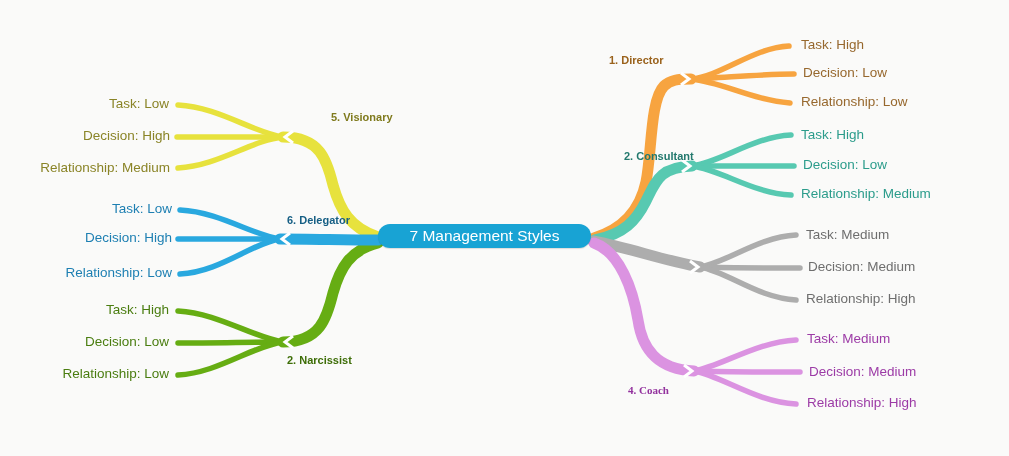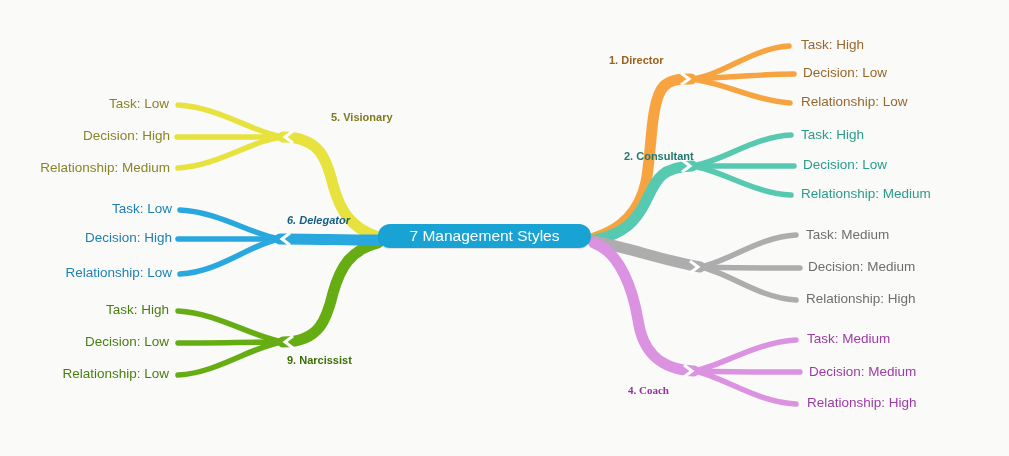--- a/index.html
+++ b/index.html
@@ -108,25 +108,25 @@
   <div class="lbl branch-label" style="left: 628px; top: 384px; color: rgb(147, 50, 158); font-family: Liberation Serif, serif;">4. Coach</div>
   <div class="lbl leaf-label" style="left: 807px; top: 332px; color: rgb(156, 59, 166);">Task: Medium</div>
   <div class="lbl leaf-label" style="left: 809px; top: 365px; color: rgb(156, 59, 166);">Decision: Medium</div>
   <div class="lbl leaf-label" style="left: 807px; top: 396px; color: rgb(156, 59, 166);">Relationship: High</div>
 
   <div class="lbl branch-label" style="left: 287px; top: 111px; color: rgb(127, 122, 29); margin-left: 44px;">5. Visionary</div>
   <div class="lbl leaf-label" style="right: 840px; top: 97px; color: rgb(138, 132, 39);">Task: Low</div>
   <div class="lbl leaf-label" style="right: 839px; top: 129px; color: rgb(138, 132, 39);">Decision: High</div>
   <div class="lbl leaf-label" style="right: 839px; top: 161px; color: rgb(138, 132, 39);">Relationship: Medium</div>
 
-  <div class="lbl branch-label" style="left: 287px; top: 214px; color: rgb(21, 94, 132); font-style: italic;">6. Delegator</div>
+  <div class="lbl branch-label" style="left: 287px; top: 214px; color: rgb(21, 94, 132);">6. Delegator</div>
   <div class="lbl leaf-label" style="right: 837px; top: 202px; color: rgb(29, 127, 178);">Task: Low</div>
   <div class="lbl leaf-label" style="right: 837px; top: 231px; color: rgb(29, 127, 178);">Decision: High</div>
   <div class="lbl leaf-label" style="right: 837px; top: 266px; color: rgb(29, 127, 178);">Relationship: Low</div>
 
-  <div class="lbl branch-label" style="left: 287px; top: 354px; color: rgb(61, 109, 7);">9. Narcissist</div>
+  <div class="lbl branch-label" style="left: 287px; top: 354px; color: rgb(61, 109, 7);">2. Narcissist</div>
   <div class="lbl leaf-label" style="right: 840px; top: 303px; color: rgb(74, 125, 16);">Task: High</div>
   <div class="lbl leaf-label" style="right: 840px; top: 335px; color: rgb(74, 125, 16);">Decision: Low</div>
   <div class="lbl leaf-label" style="right: 840px; top: 367px; color: rgb(74, 125, 16);">Relationship: Low</div>
 
   <div class="center-node" style="color: rgb(255, 255, 255); background-color: rgb(24, 163, 212);">7 Management Styles</div>
 
 </div>
 
 </body></html>

